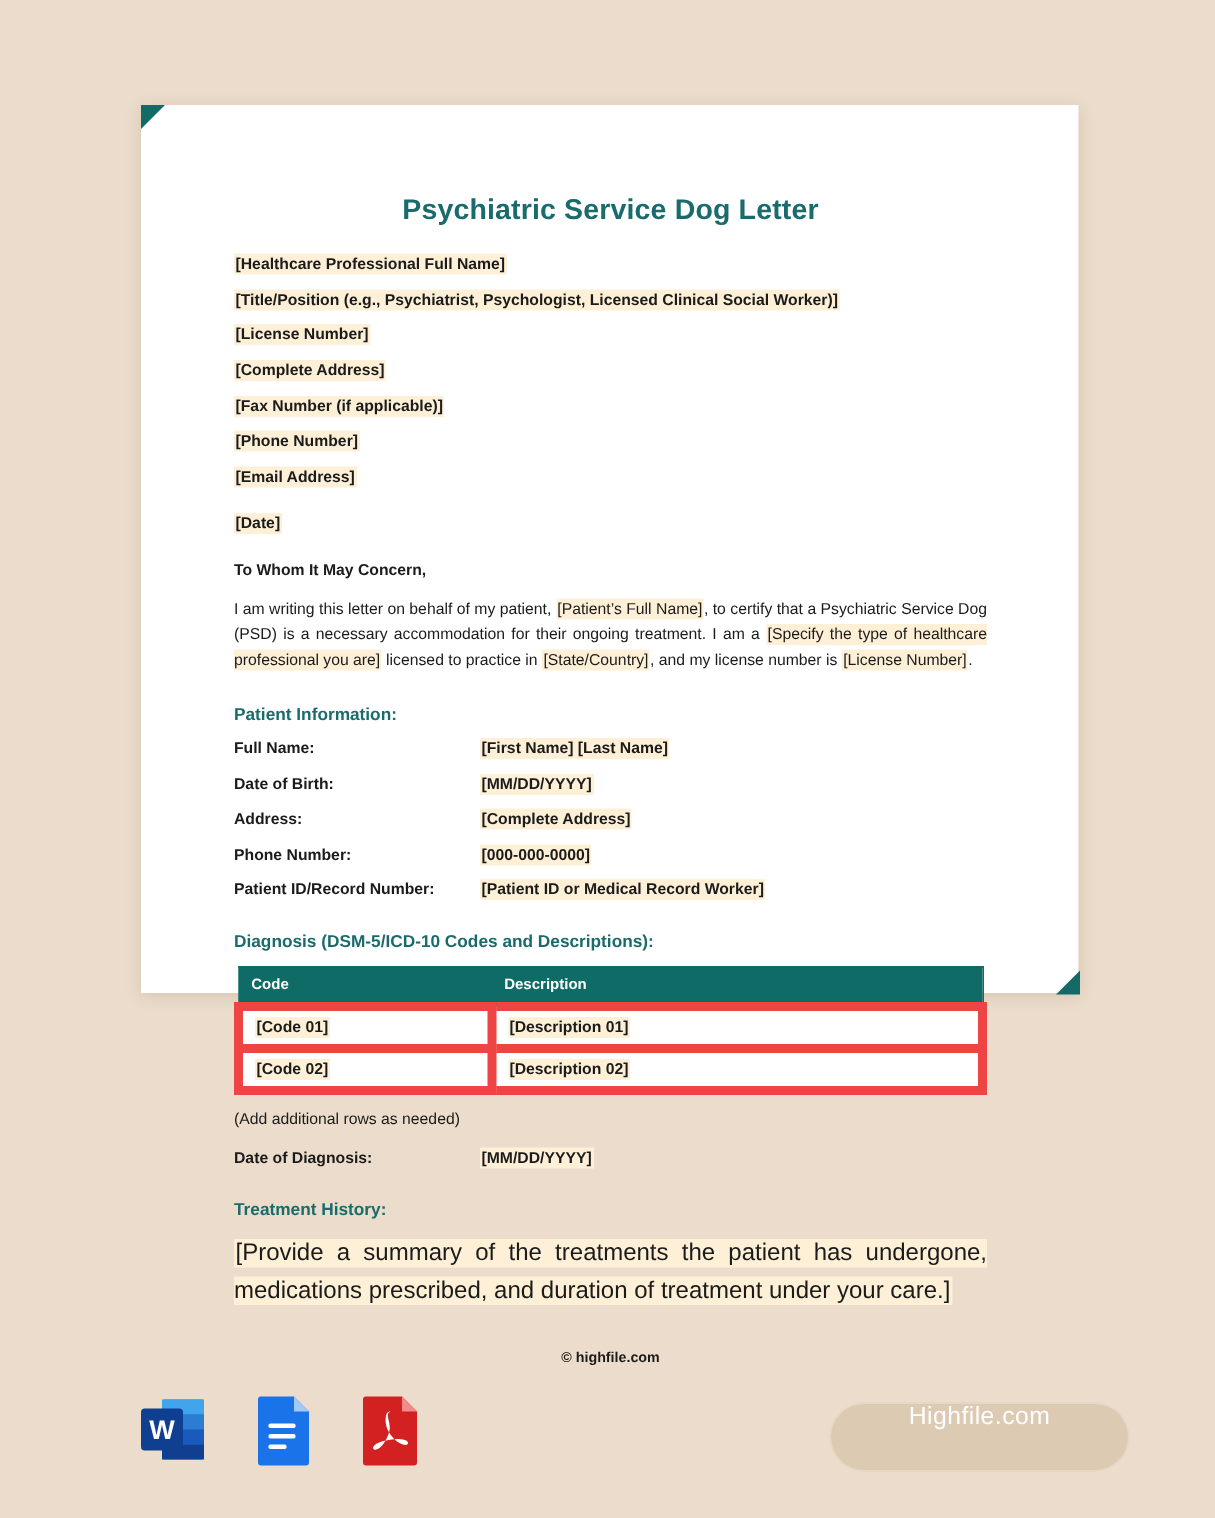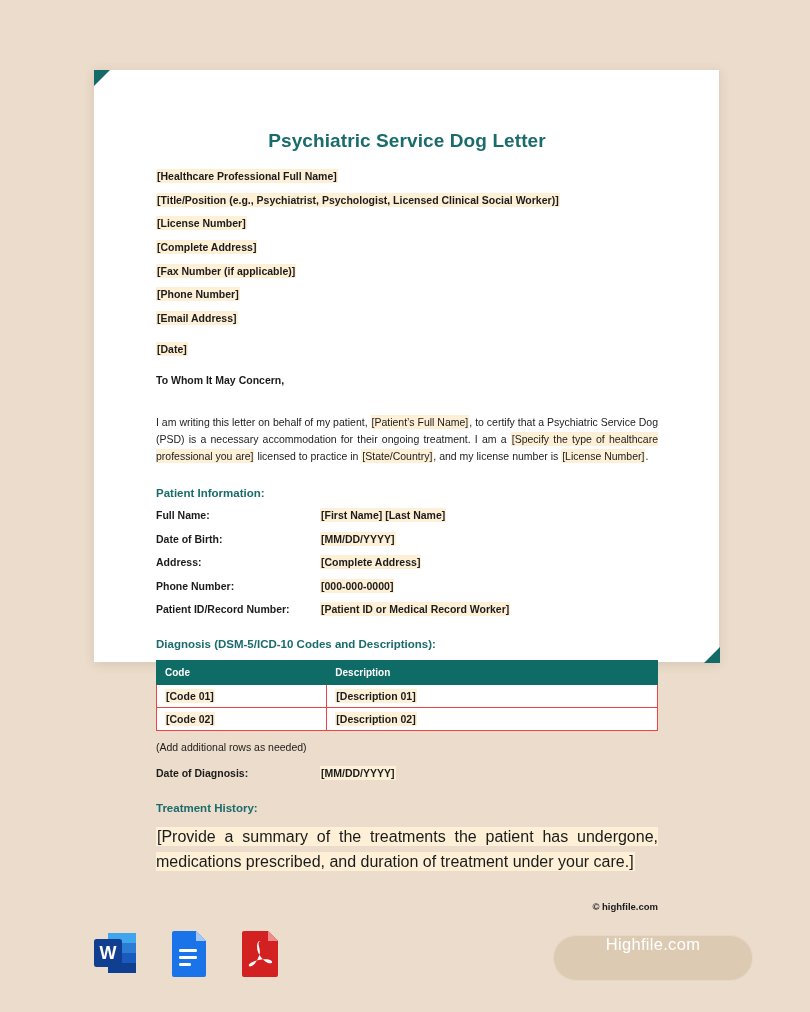--- a/index.html
+++ b/index.html
@@ -75,21 +75,21 @@
   .hl {
     background: #fdf0d7;
     padding: 1px 1px;
   }
 
   .salutation {
     font-size: 10.5px;
     font-weight: bold;
     color: #1b1b1b;
     margin-top: 18px;
-    margin-bottom: 28px;
+    margin-bottom: 12px;
   }
 
   .para {
     font-size: 10.5px;
     color: #1b1b1b;
     line-height: 1.62;
     text-align: justify;
     margin-bottom: 8px;
   }
 
@@ -135,41 +135,41 @@
     font-weight: bold;
     text-align: left;
     padding: 6px 8px;
     border: 1px solid #0e6b66;
   }
   .diag-table td {
     font-size: 10.5px;
     font-weight: bold;
     color: #1b1b1b;
     padding: 5px 8px;
-    border: 1px solid #ef4444;
+    border: 6px solid #ef4444;
     background: #ffffff;
   }
   .col-code { width: 34%; }
 
   .note-line {
     font-size: 10.5px;
     color: #1b1b1b;
     margin-top: 3px;
     margin-bottom: 14px;
   }
 
   .treat-para {
     font-size: 16px;
     color: #1b1b1b;
     line-height: 1.62;
     text-align: justify;
   }
 
   .copyright {
-    text-align: right;
+    text-align: center;
     font-size: 9.5px;
     font-weight: bold;
     color: #1b1b1b;
     margin-top: 26px;
   }
 
   
   .bottom-bar {
     position: absolute;
     left: 0;

